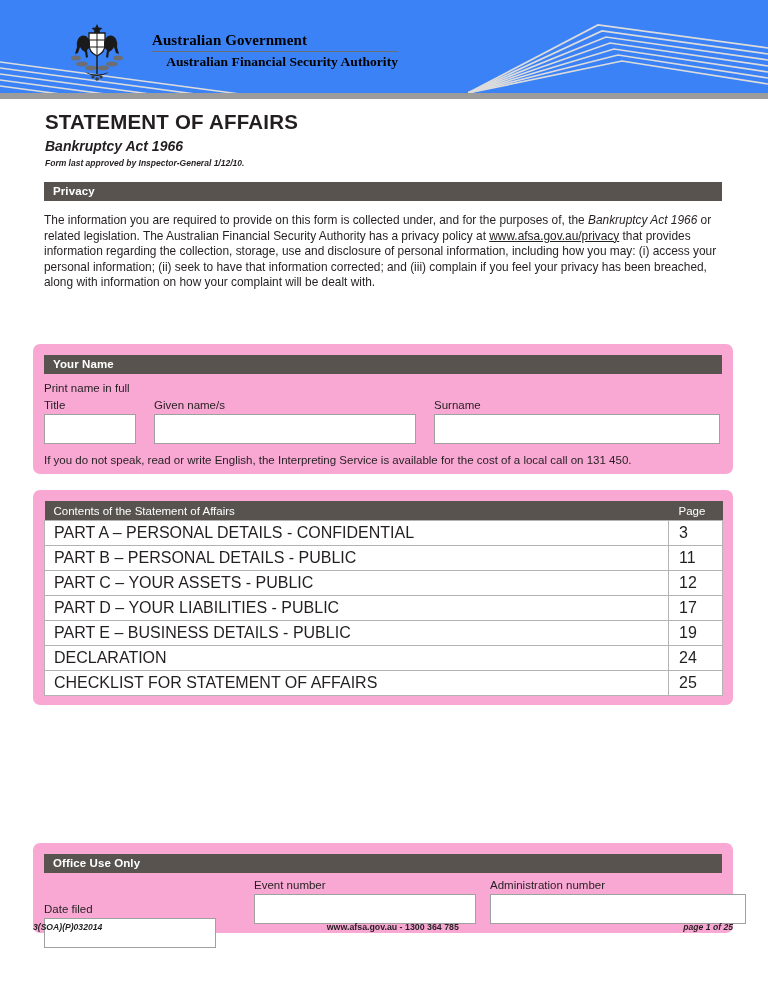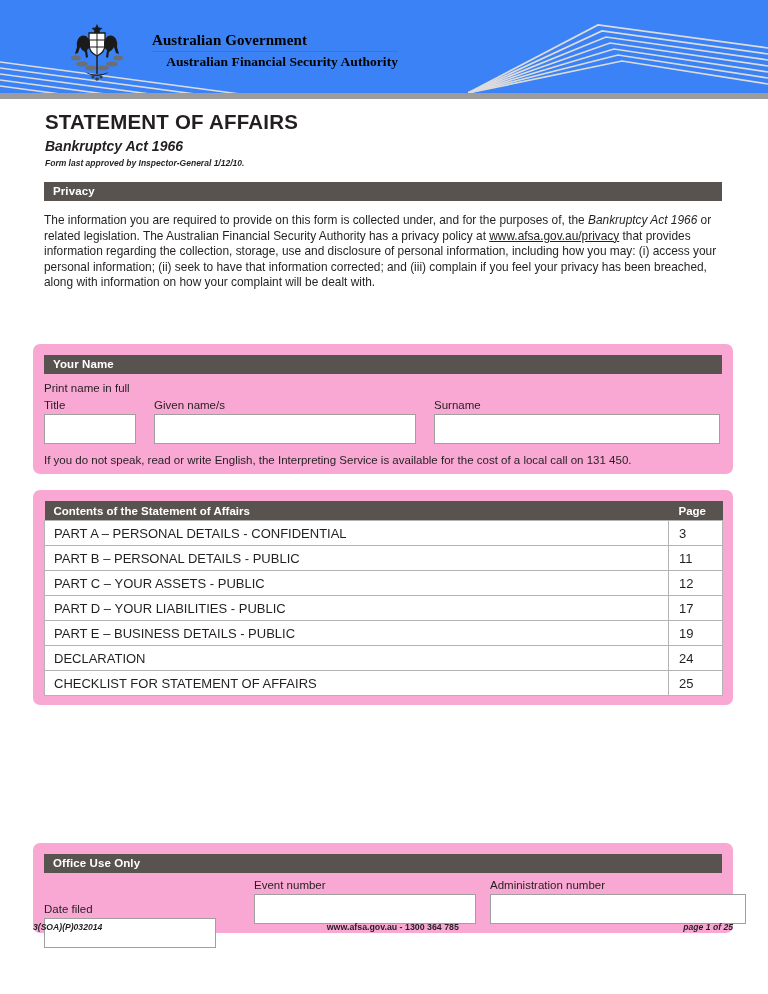--- a/index.html
+++ b/index.html
@@ -193,31 +193,31 @@
   .contents-inner { padding: 11px 11px 0 11px; }
   table.contents {
     border-collapse: collapse;
     width: 678px;
     table-layout: fixed;
   }
   table.contents th {
     background: #58534e;
     color: #ffffff;
     font-size: 11.5px;
-    font-weight: bold;
+    font-weight: normal;
     text-align: left;
     height: 19px;
     padding: 0 0 0 9px;
     border: none;
   }
   table.contents th.page-col { padding-left: 10px; }
   table.contents td {
     background: #ffffff;
     border: 1px solid #b3b3b3;
-    font-size: 13px;
+    font-size: 16px;
     height: 24px;
     padding: 0 0 0 9px;
     color: #231f20;
   }
   table.contents td.page-col { padding-left: 10px; }
   col.c-name { width: 624px; }
   col.c-page { width: 54px; }
 
   
   #office-section {

